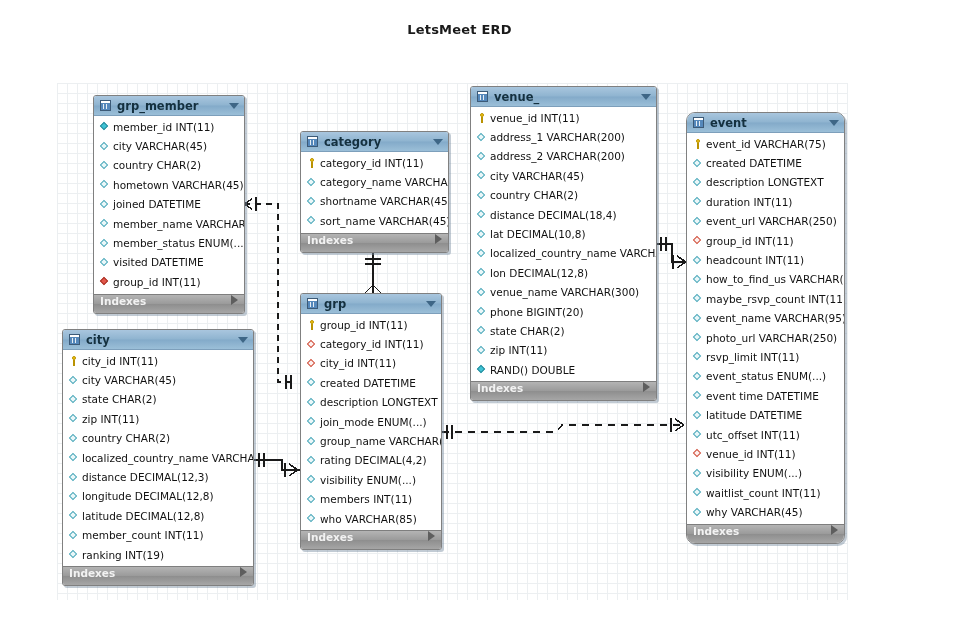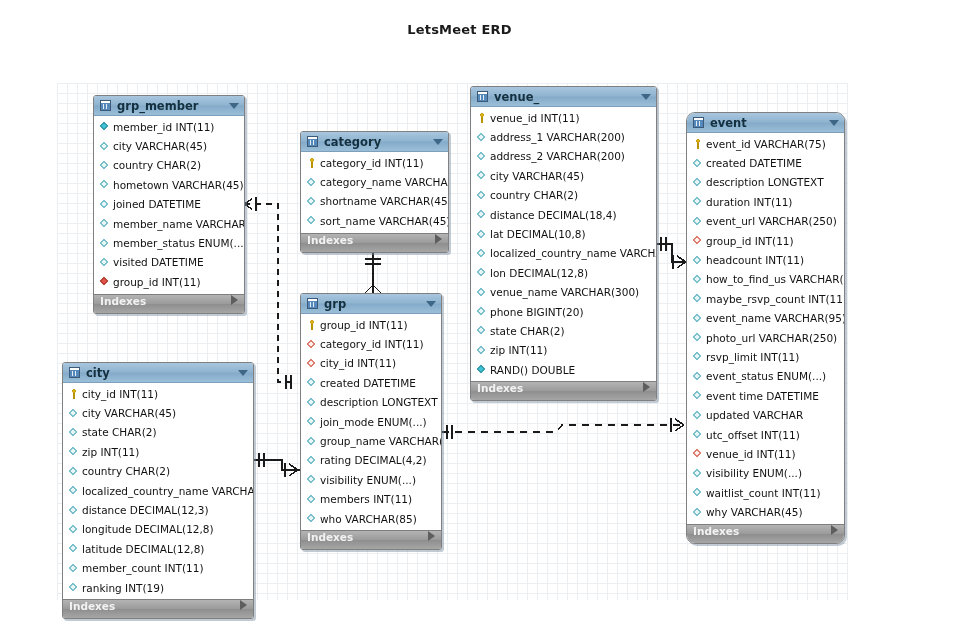--- a/index.html
+++ b/index.html
@@ -279,21 +279,21 @@
         <div class="col">
           <span class="cicon ic-fknn"></span>
           <span>group_id INT(11)</span>
         </div>
       </div>
       <div class="tbl-foot">
         <span>Indexes</span>
         <span class="foot-caret"></span>
       </div>
     </div>
-    <div class="tbl" style="left: 62px; top: 329px; width: 190px; margin-top: 33px;">
+    <div class="tbl" style="left: 62px; top: 329px; width: 190px;">
       <div class="tbl-head">
         <span class="ticon"></span>
         <span class="tbl-name">city</span>
         <span class="tbl-caret"></span>
       </div>
       <div class="cols">
         <div class="col">
           <span class="cicon ic-pk"></span>
           <span>city_id INT(11)</span>
         </div>
@@ -556,21 +556,21 @@
         <div class="col">
           <span class="cicon ic-plain"></span>
           <span>event_status ENUM(...)</span>
         </div>
         <div class="col">
           <span class="cicon ic-plain"></span>
           <span>event time DATETIME</span>
         </div>
         <div class="col">
           <span class="cicon ic-plain"></span>
-          <span>updated VARCHAR</span>
+          <span>latitude DATETIME</span>
         </div>
         <div class="col">
           <span class="cicon ic-plain"></span>
           <span>utc_offset INT(11)</span>
         </div>
         <div class="col">
           <span class="cicon ic-fk"></span>
           <span>venue_id INT(11)</span>
         </div>
         <div class="col">

